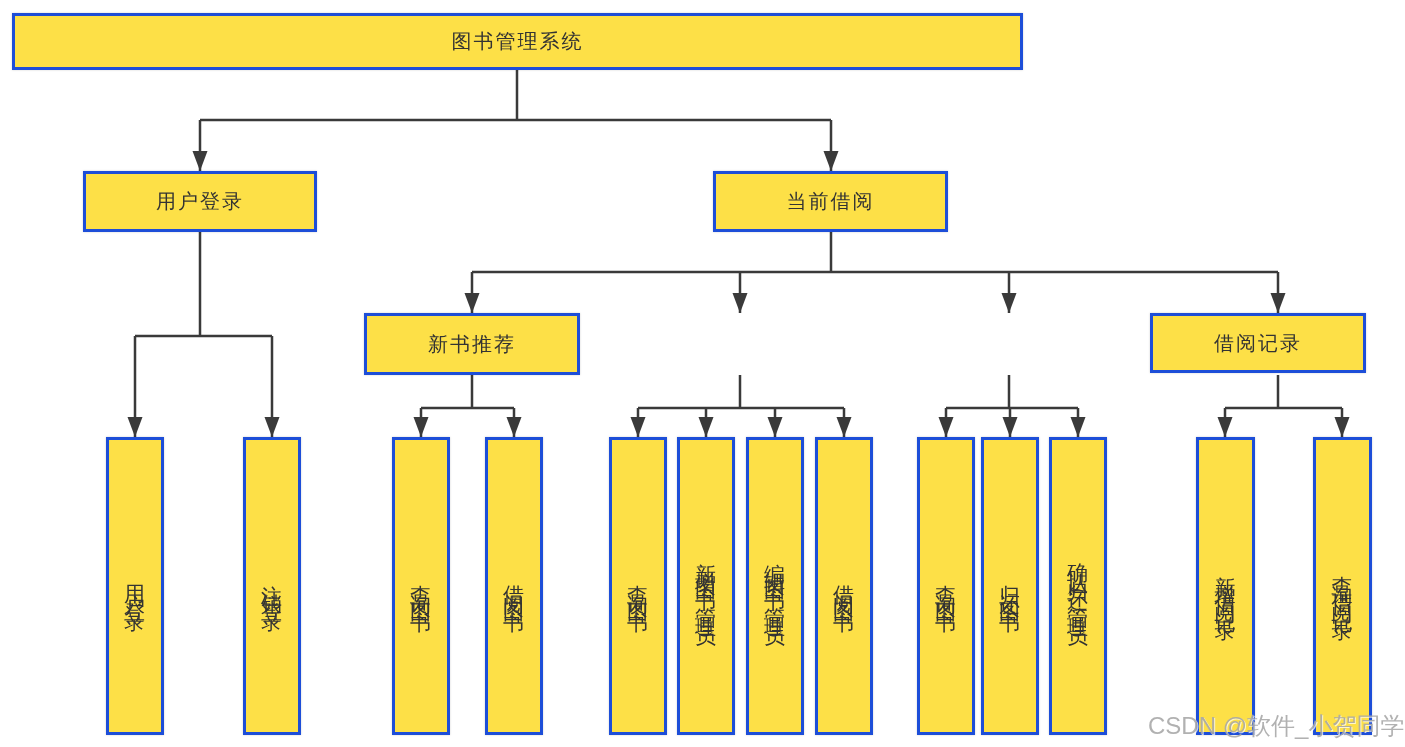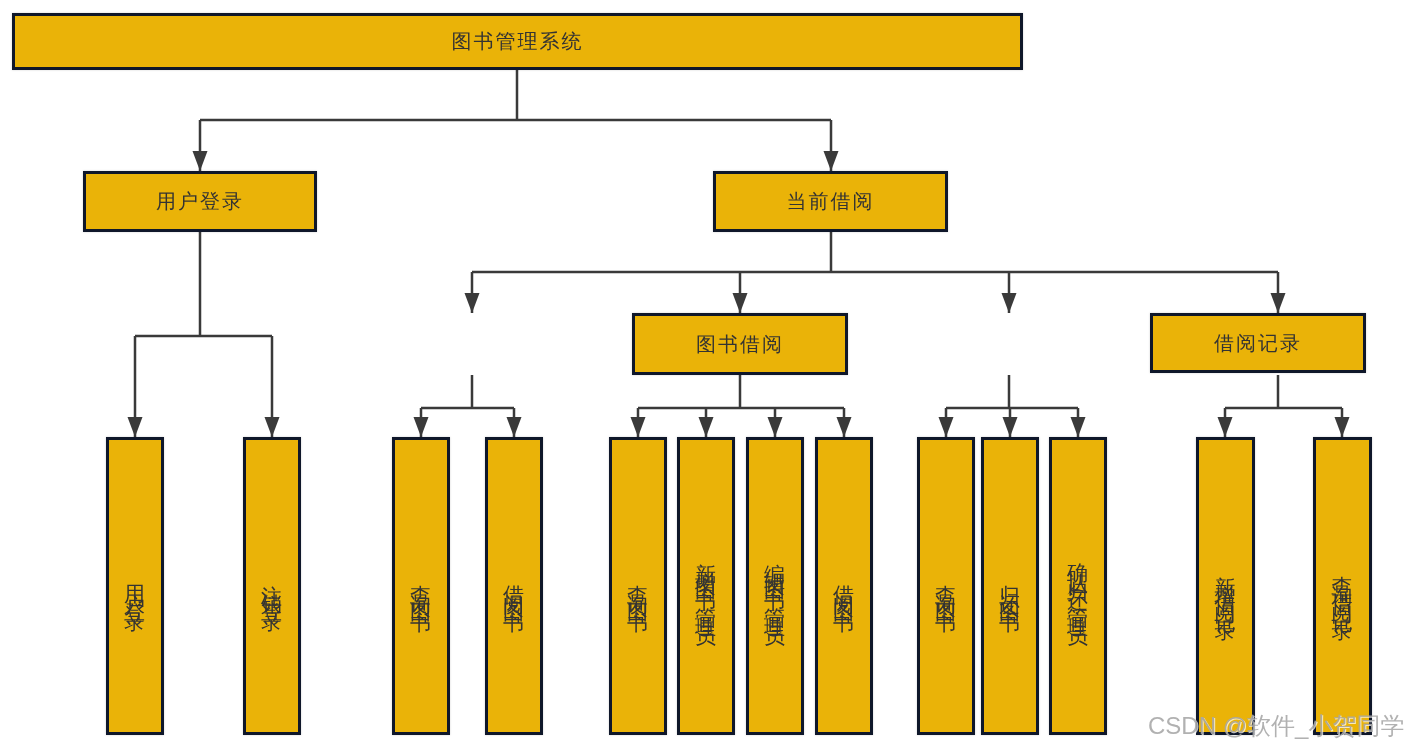--- a/index.html
+++ b/index.html
@@ -13,22 +13,22 @@
     overflow: hidden;
   }
   #connectors {
     position: absolute;
     left: 0; top: 0;
     width: 1405px; height: 747px;
     pointer-events: none;
   }
   .box {
     position: absolute;
-    background: #eab308;
-    border: 3px solid #0f172a;
+    background: #fde047;
+    border: 3px solid #1d4ed8;
     display: flex;
     align-items: center;
     justify-content: center;
     color: #333333;
     box-shadow: 0 0 2px rgba(0,0,0,0.18);
   }
   .box.h span {
     font-size: 20px;
     letter-spacing: 2px;
     white-space: nowrap;
@@ -94,22 +94,22 @@
     <span class="root-label">图书管理系统</span>
   </div>
 
   <div class="box h" style="left:83px; top:171px; width:234px; height:61px;">
     <span>用户登录</span>
   </div>
   <div class="box h" style="left:713px; top:171px; width:235px; height:61px;">
     <span>当前借阅</span>
   </div>
 
-  <div class="box h" style="left:632px; top:313px; width:216px; height:62px;">
-    <span>图书借阅</span>
+  <div class="box h" style="left:364px; top:313px; width:216px; height:62px;">
+    <span>新书推荐</span>
   </div>
   <div class="box h" style="left:1150px; top:313px; width:216px; height:60px;text-align:center;">
     <span>借阅记录</span>
   </div>
 
   <div class="box v" style="left:106px; top:437px; width:58px; height:298px;">
     <span>用户登录</span>
   </div>
   <div class="box v" style="left:243px; top:437px; width:58px; height:298px;">
     <span>注销登录</span>

